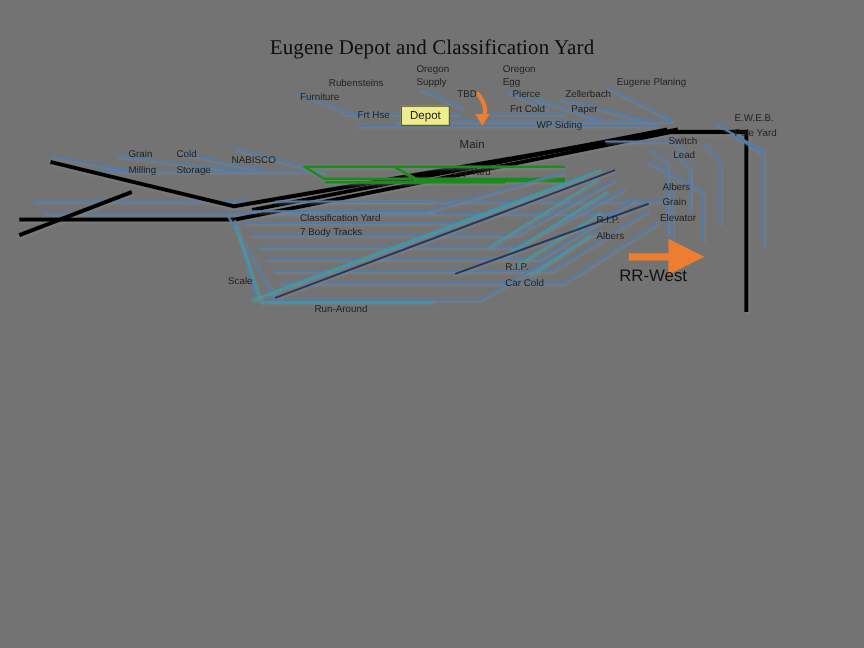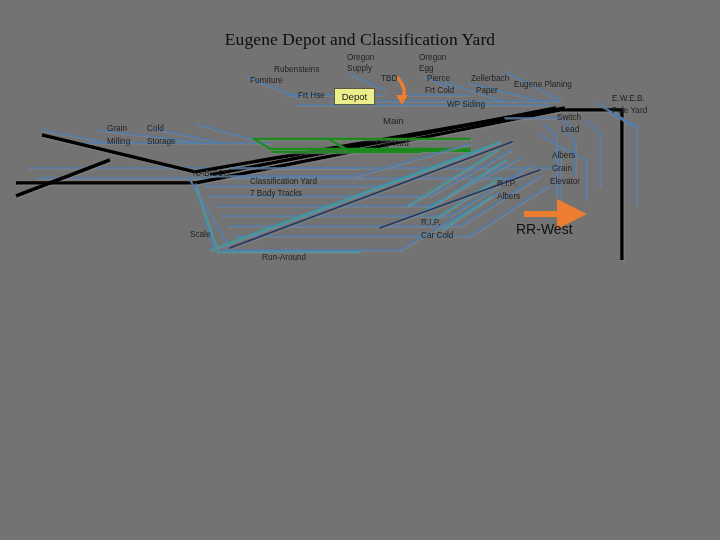--- a/index.html
+++ b/index.html
@@ -216,38 +216,38 @@
 
   <div class="lbl" style="left:419px; top:53px;">Oregon</div>
   <div class="lbl" style="left:419px; top:64px;text-align:right;">Egg</div>
 
   <div class="lbl" style="left:427px; top:74px;">Pierce</div>
   <div class="lbl" style="left:425px; top:86px;">Frt Cold</div>
 
   <div class="lbl" style="left:471px; top:74px;">Zellerbach</div>
   <div class="lbl" style="left:476px; top:86px;">Paper</div>
 
-  <div class="lbl" style="left:514px; top:80px;">Eugene Planing</div>
+  <div class="lbl" style="left:514px; top:64px;">Eugene Planing</div>
 
   <div class="lbl" style="left:447px; top:100px;">WP Siding</div>
 
   <div class="lbl" style="left:612px; top:94px;">E.W.E.B.</div>
   <div class="lbl" style="left:612px; top:106px;">Pole Yard</div>
 
   <div class="lbl" style="left:557px; top:113px;">Switch</div>
   <div class="lbl" style="left:561px; top:125px;">Lead</div>
 
   <div class="lbl mid" style="left:383px; top:116px;">Main</div>
   <div class="lbl" style="left:376px; top:139px;">City Yard</div>
 
   <div class="lbl" style="left:107px; top:124px;">Grain</div>
   <div class="lbl" style="left:107px; top:137px;">Milling</div>
   <div class="lbl" style="left:147px; top:124px;">Cold</div>
   <div class="lbl" style="left:147px; top:137px;">Storage</div>
-  <div class="lbl" style="left:193px; top:129px;margin-top:40px;">NABISCO</div>
+  <div class="lbl" style="left:193px; top:129px;">NABISCO</div>
 
   <div class="lbl" style="left:552px; top:151px;">Albers</div>
   <div class="lbl" style="left:552px; top:164px;">Grain</div>
   <div class="lbl" style="left:550px; top:177px;">Elevator</div>
 
   <div class="lbl" style="left:250px; top:177px;">Classification Yard</div>
   <div class="lbl" style="left:250px; top:189px;">7 Body Tracks</div>
 
   <div class="lbl" style="left:497px; top:179px;">R.I.P.</div>
   <div class="lbl" style="left:497px; top:192px;">Albers</div>

